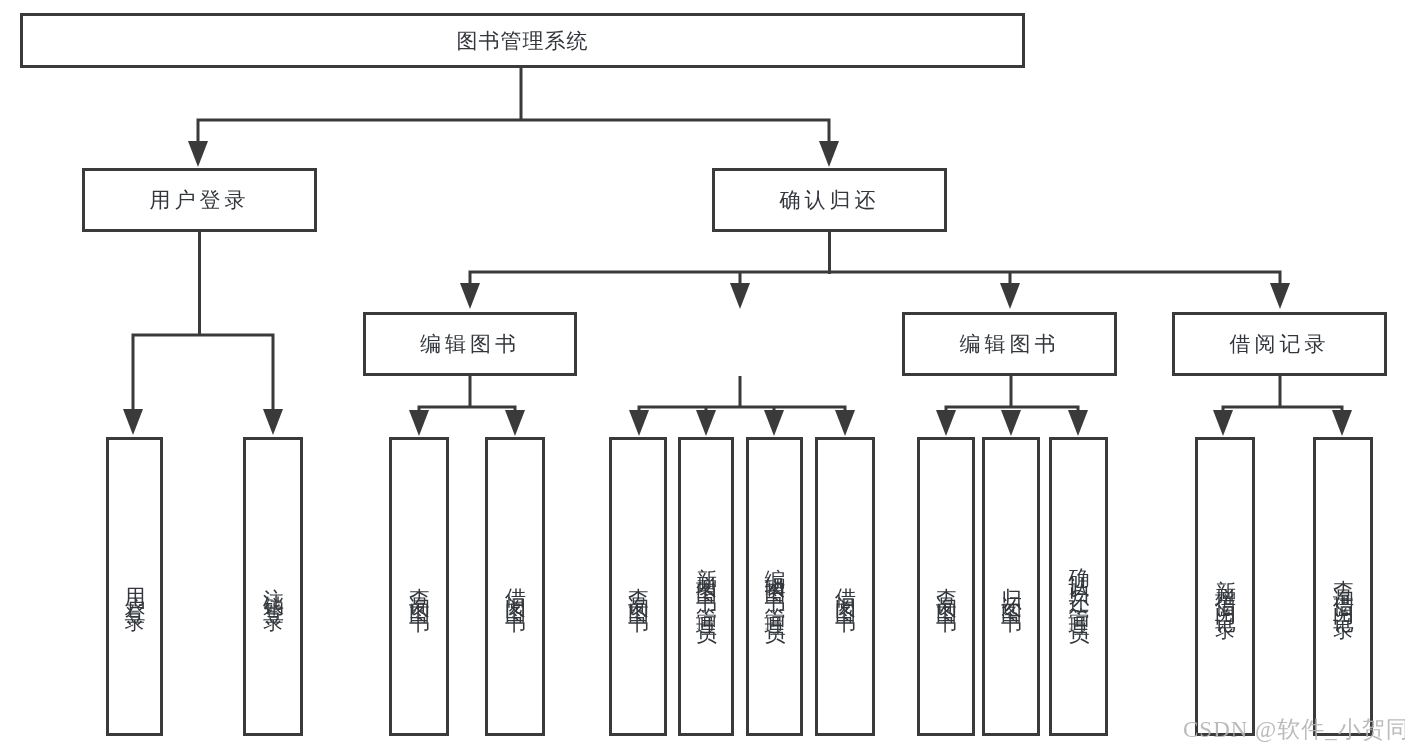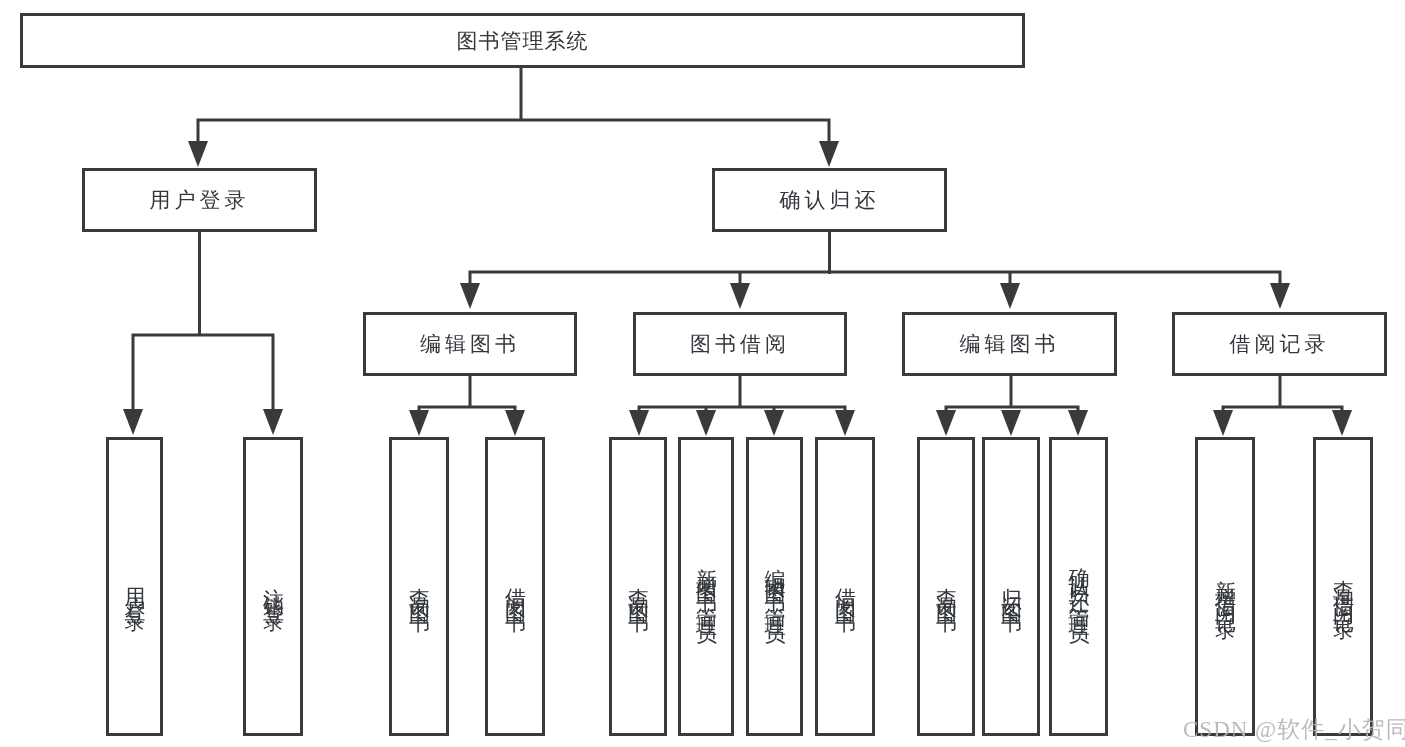--- a/index.html
+++ b/index.html
@@ -125,23 +125,20 @@
   <div class="node node-h" style="left:82px; top:168px; width:235px; height:64px">
     <span class="label">用户登录</span>
   </div>
   <div class="node node-h" style="left:712px; top:168px; width:235px; height:64px">
     <span class="label">确认归还</span>
   </div>
 
   <div class="node node-h" style="left:363px; top:312px; width:214px; height:64px">
     <span class="label">编辑图书</span>
   </div>
-  <div class="node node-h" style="left:633px; top:312px; width:214px; height:64px">
-    <span class="label">图书借阅</span>
-  </div>
   <div class="node node-h" style="left:902px; top:312px; width:215px; height:64px">
     <span class="label">编辑图书</span>
   </div>
   <div class="node node-h" style="left:1172px; top:312px; width:215px; height:64px">
     <span class="label">借阅记录</span>
   </div>
 
   <div class="node node-v" style="left:106px; top:437px; width:57px; height:299px">
     <span class="label">用户登录</span>
   </div>

